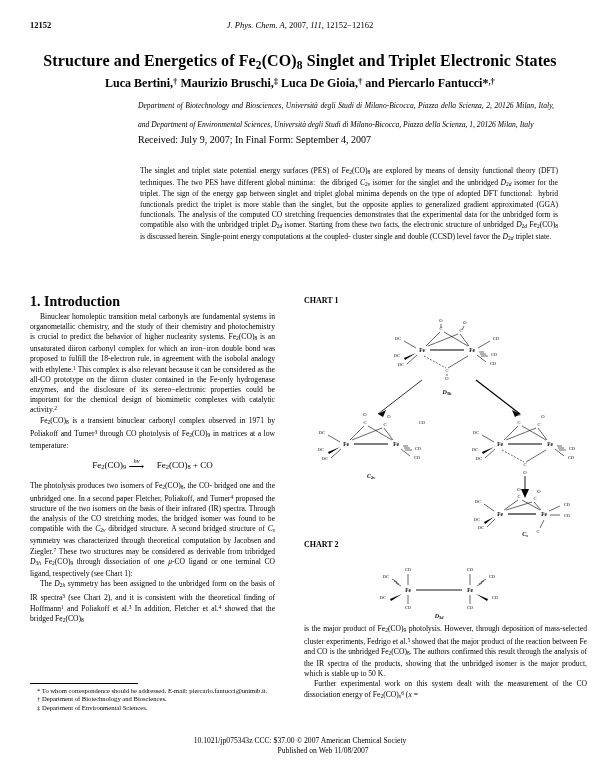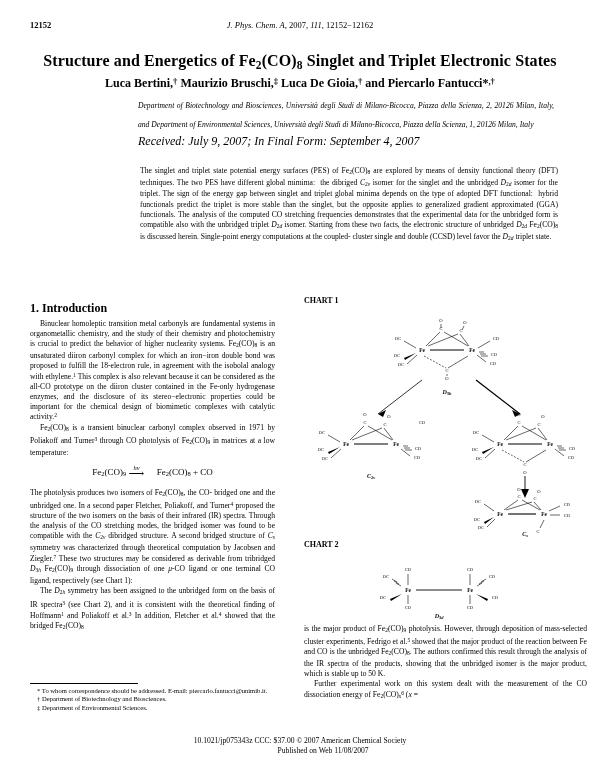--- a/index.html
+++ b/index.html
@@ -72,22 +72,21 @@
     width: 416px;
     font-size: 7.6px;
     font-style: italic;
     line-height: 19px;
     text-align: justify;
   }
   .received {
     position: absolute;
     left: 138px; top: 134px;
     width: 416px;
-    font-size: 12px;
-    font-style: italic;
+    font-size: 10px;
   }
 
   
   .abstract {
     position: absolute;
     left: 140px; top: 166px;
     width: 418px;
     font-size: 7.6px;
     line-height: 10.4px;
     text-align: justify;
@@ -105,22 +104,22 @@
   .col-right {
     position: absolute;
     left: 304px; top: 296px;
     width: 283px;
     font-size: 7.6px;
     line-height: 9.9px;
     text-align: justify;
   }
   .sec-head {
     font-weight: bold;
-    font-size: 12px;
-    margin: 8px 0 5px 0;
+    font-size: 14px;
+    margin: 1px 0 5px 0;
   }
   p.body {
     margin: 0;
     text-indent: 10px;
     text-align: justify;
   }
   p.body.noind { text-indent: 0; }
 
   
   .equation {

